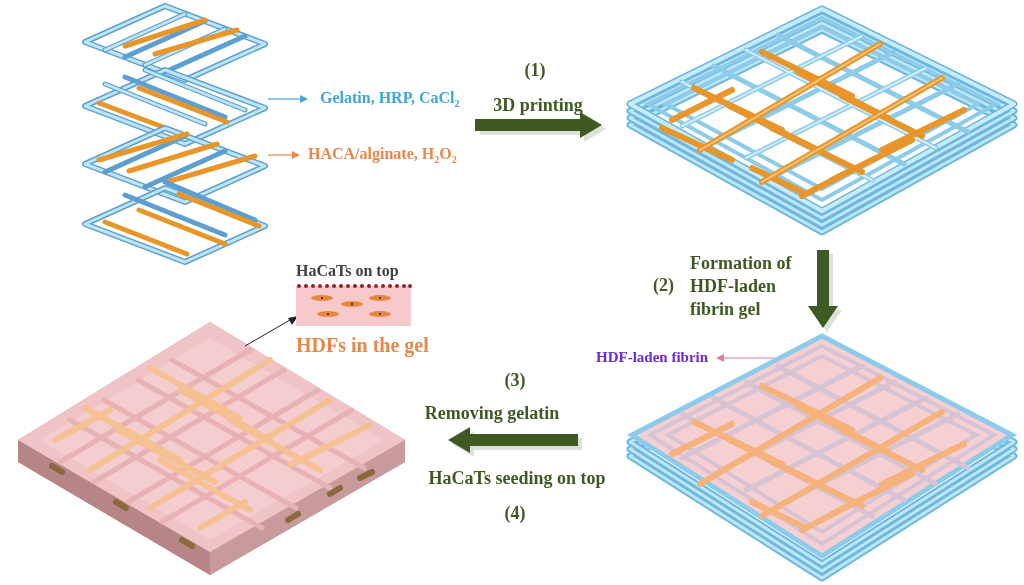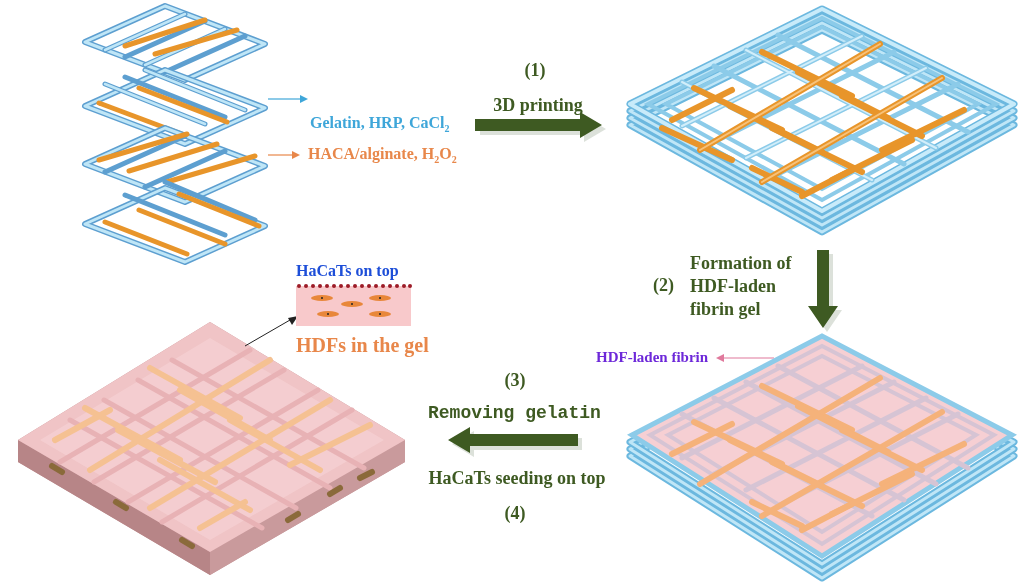--- a/index.html
+++ b/index.html
@@ -3,21 +3,21 @@
 <meta charset="utf-8">
 <style>
   html, body { margin:0; padding:0; background:#ffffff; }
   body { width:1024px; height:585px; position:relative; overflow:hidden; font-family:"Liberation Serif","DejaVu Serif",serif; }
   .abs { position:absolute; }
   .lbl { font-weight:bold; white-space:nowrap; }
   .green { color:#3e5a22; }
   .blue { color:#3ea6d9; }
   .orange { color:#e8874a; }
   .pink { color:#6d28d9; }
-  .darkred { color:#1d4ed8; }
+  .darkred { color:#404040; }
   .step-lbl { font-size:18px; text-align:center; }
   svg { position:absolute; overflow:visible; }
 </style>
 </head>
 <body>
 
 <svg style="left:0;top:0;" width="320" height="250" viewBox="0 0 320 250">
   <defs>
     <g id="layerFrame">
 
@@ -86,21 +86,21 @@
       <line x1="102" y1="10" x2="182" y2="42"></line>
     </g>
   </g>
 
   <line x1="268" y1="99" x2="300" y2="99" stroke="#3ea6d9" stroke-width="1.2"></line>
   <polygon points="300,95 308,99 300,103" fill="#3ea6d9"></polygon>
   <line x1="268" y1="155" x2="292" y2="155" stroke="#e8874a" stroke-width="1.2"></line>
   <polygon points="292,151 300,155 292,159" fill="#e8874a"></polygon>
 </svg>
 
-<div class="abs lbl blue" style="left:310px;top:89px;font-size:16px;margin-top:25px;">
+<div class="abs lbl blue" style="left:320px;top:89px;font-size:16px;">
   <span>Gelatin, HRP, CaCl</span><sub style="font-size:10px;">2</sub>
 </div>
 <div class="abs lbl orange" style="left:308px;top:145px;font-size:16px;">
   <span>HACA/alginate, H</span><sub style="font-size:10px;">2</sub><span>O</span><sub style="font-size:10px;">2</sub>
 </div>
 
 <div class="abs lbl green step-lbl" style="left:490px;top:60px;width:90px;">(1)</div>
 <div class="abs lbl green step-lbl" style="left:478px;top:95px;width:120px;">3D printing</div>
 <svg style="left:470px;top:110px;" width="140" height="34" viewBox="0 0 140 34">
   <polygon points="8,10 112,10 112,3 134,16 112,29 112,22 8,22" fill="#9aa894" opacity="0.35" transform="translate(2,3)"></polygon>
@@ -215,21 +215,21 @@
     <line x1="176" y1="72" x2="266" y2="118"></line>
     <line x1="150" y1="128" x2="240" y2="172"></line>
     <line x1="220" y1="96" x2="300" y2="136"></line>
     <line x1="180" y1="196" x2="230" y2="170"></line>
     <line x1="130" y1="168" x2="180" y2="192"></line>
     <line x1="210" y1="180" x2="290" y2="140"></line>
   </g>
 </svg>
 
 <div class="abs lbl green step-lbl" style="left:480px;top:370px;width:70px;">(3)</div>
-<div class="abs lbl green step-lbl" style="left:428px;top:403px;width:160px;font-family:Liberation Mono, monospace;">Removing gelatin</div>
+<div class="abs lbl green step-lbl" style="left:412px;top:403px;width:160px;">Removing gelatin</div>
 <svg style="left:440px;top:425px;" width="150" height="34" viewBox="0 0 150 34">
   <polygon points="140,10 32,10 32,3 10,16 32,29 32,22 140,22" fill="#9aa894" opacity="0.35" transform="translate(2,3)"></polygon>
   <polygon points="138,9 30,9 30,2 8,15 30,28 30,21 138,21" fill="#3e5a22"></polygon>
 </svg>
 <div class="abs lbl green step-lbl" style="left:412px;top:468px;width:210px;">HaCaTs seeding on top</div>
 <div class="abs lbl green step-lbl" style="left:480px;top:503px;width:70px;">(4)</div>
 
 <svg style="left:0;top:250px;" width="420" height="335" viewBox="0 0 420 335">
 
   <polygon points="18,190 210,72 405,190 405,212 210,325 18,212" fill="#c49496"></polygon>

